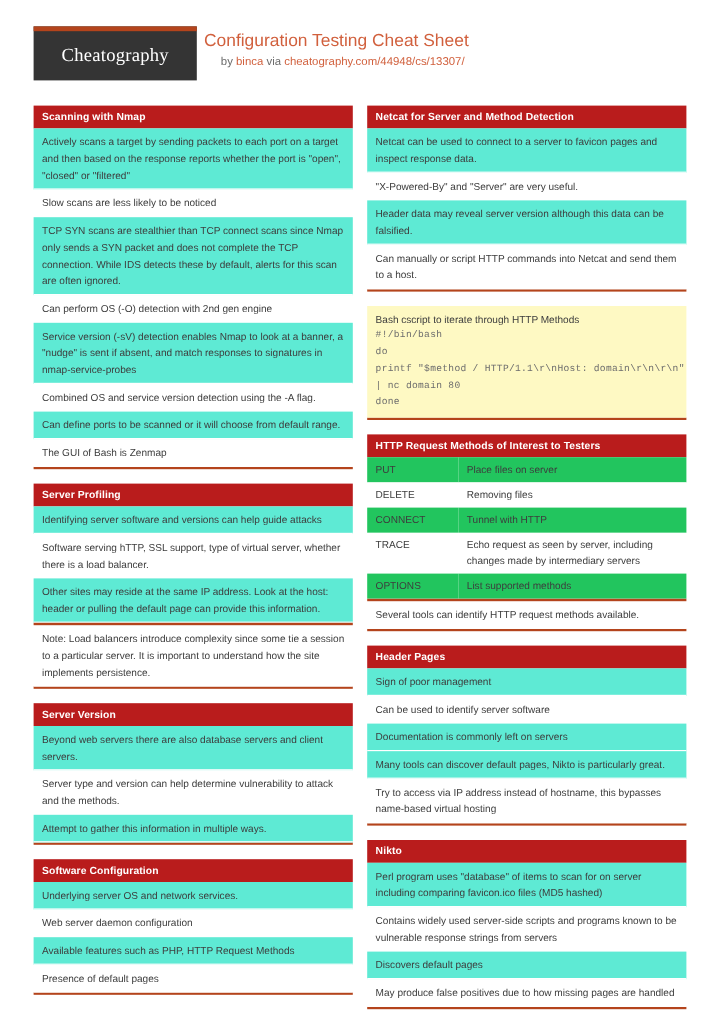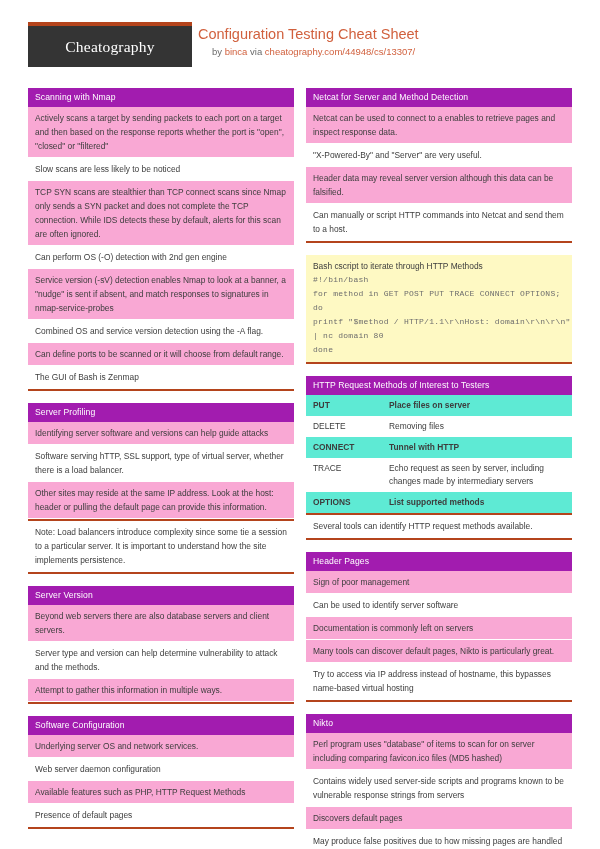--- a/index.html
+++ b/index.html
@@ -22,21 +22,21 @@
     padding: 22px 28px 0 28px;
   }
 
   
   .header {
     display: flex;
     align-items: flex-start;
     height: 58px;
   }
   .logo-box {
-    width: 164px;
+    width: 136px;
     height: 45px;
     background: #343434;
     border-top: 4px solid #b4441c;
     box-sizing: border-box;
     display: flex;
     align-items: center;
     justify-content: center;
     flex: none;
   }
   .logo-text {
@@ -79,36 +79,36 @@
     flex: none;
   }
 
   
   .card {
     margin-bottom: 12px;
     border-bottom: 2px solid #b4441c;
     background: #ffffff;
   }
   .card-head {
-    background: #a21caf;
+    background: #b91c1c;
     color: #ffffff;
     font-size: 8.6px;
-    font-weight: normal;
+    font-weight: bold;
     padding: 4px 7px 5px 7px;
     line-height: 10px;
     letter-spacing: 0.1px;
   }
   .row {
     font-size: 8.4px;
     line-height: 14px;
     padding: 4px 7px 4px 7px;
     color: #3d3d3d;
     border-bottom: 1px solid #ffffff;
   }
-  .row.odd  { background: #f9a8d4; }
+  .row.odd  { background: #5eead4; }
   .row.even { background: #ffffff; }
   .row.sep-top { border-top: 2px solid #b4441c; }
   .code-row {
     font-size: 8.4px;
     line-height: 14px;
     padding: 4px 7px 5px 7px;
     background: #fef9c3;
   }
   .code-row .code-title { color: #3d3d3d; display: block; }
   .code-row .code-line {
@@ -122,21 +122,21 @@
 
   
   .tbl { width: 100%; border-collapse: collapse; }
   .tbl td {
     font-size: 8.4px;
     line-height: 13px;
     padding: 4px 7px 4px 7px;
     color: #3d3d3d;
     vertical-align: top;
   }
-  .tbl tr.odd td  { background: #5eead4; font-weight: bold; }
+  .tbl tr.odd td  { background: #22c55e; }
   .tbl tr.even td { background: #ffffff; }
   .tbl td.key { width: 62px; white-space: nowrap; }
 </style>
 </head>
 <body>
 
 <div class="page">
 
   <div class="header">
     <div class="logo-box">
@@ -188,31 +188,30 @@
         <div class="row odd">Available features such as PHP, HTTP Request Methods</div>
         <div class="row even">Presence of default pages</div>
       </div>
 
     </div>
 
     <div class="col">
 
       <div class="card">
         <div class="card-head">Netcat for Server and Method Detection</div>
-        <div class="row odd">Netcat can be used to connect to a enables to retrieve pages and inspect response data.</div>
+        <div class="row odd">Netcat can be used to connect to a server to favicon pages and inspect response data.</div>
         <div class="row even">"X-Powered-By" and "Server" are very useful.</div>
         <div class="row odd">Header data may reveal server version although this data can be falsified.</div>
         <div class="row even">Can manually or script HTTP commands into Netcat and send them to a host.</div>
       </div>
 
       <div class="card">
         <div class="code-row">
           <span class="code-title">Bash cscript to iterate through HTTP Methods</span>
           <span class="code-line">#!/bin/bash</span>
-          <span class="code-line">for method in GET POST PUT TRACE CONNECT OPTIONS;</span>
           <span class="code-line">do</span>
           <span class="code-line">printf "$method / HTTP/1.1\r\nHost: domain\r\n\r\n"</span>
           <span class="code-line">| nc domain 80</span>
           <span class="code-line">done</span>
         </div>
       </div>
 
       <div class="card">
         <div class="card-head">HTTP Request Methods of Interest to Testers</div>
         <table class="tbl">

